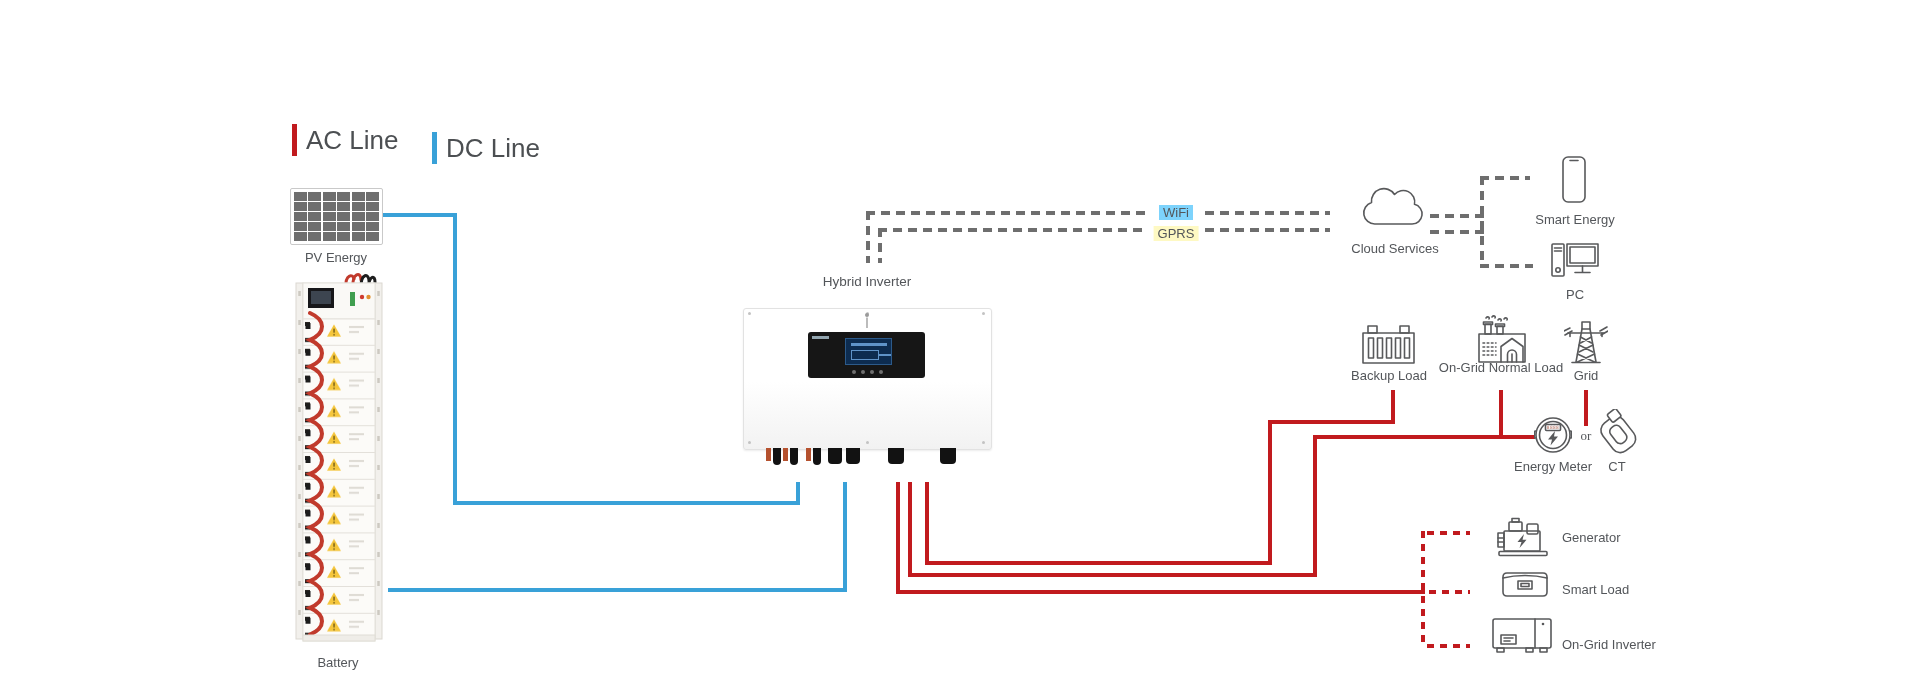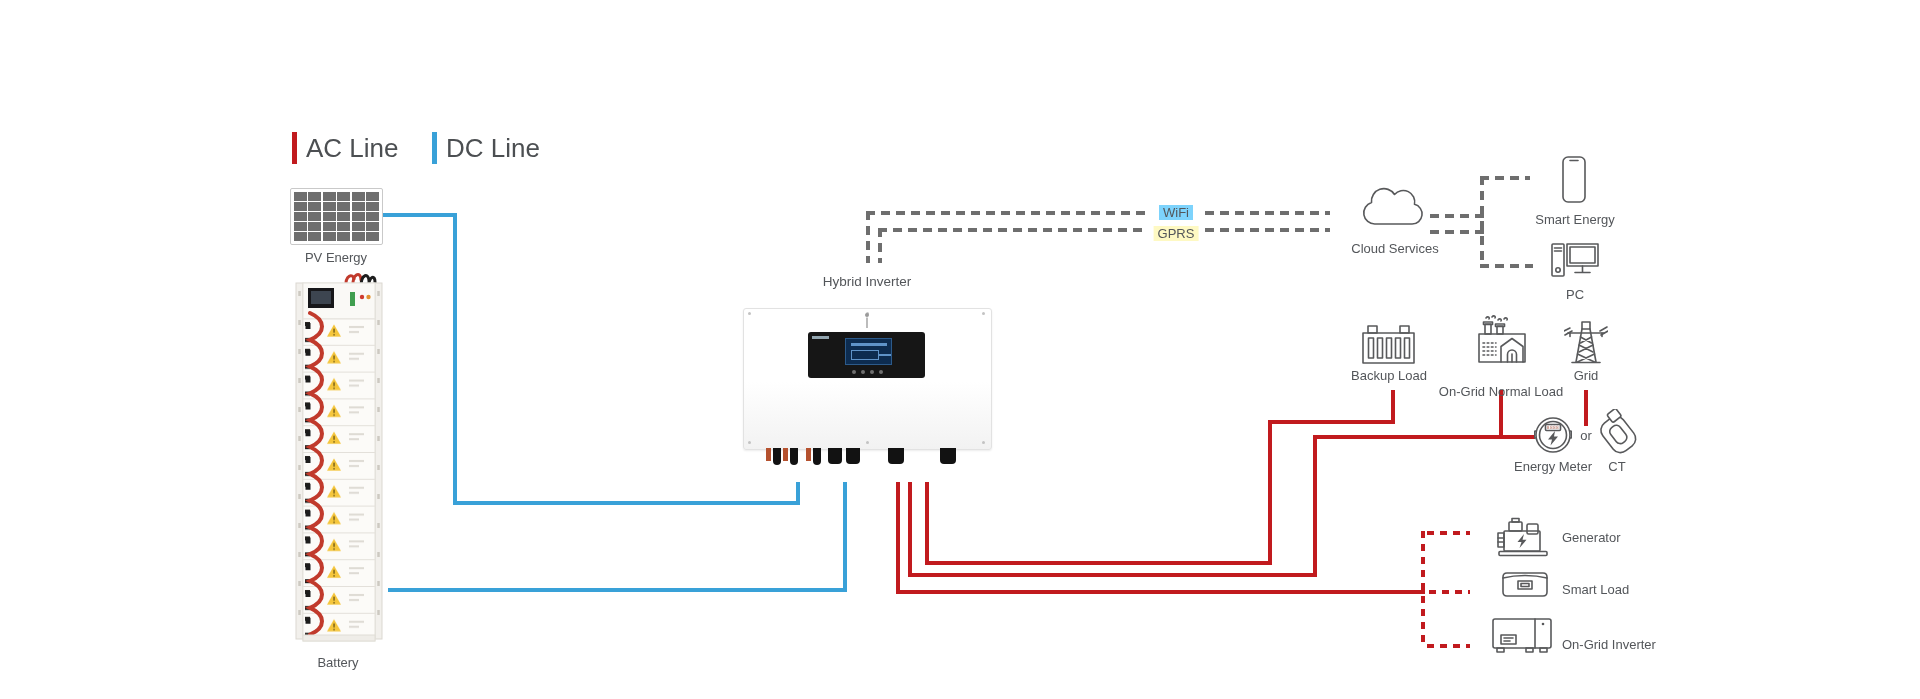--- a/index.html
+++ b/index.html
@@ -45,21 +45,21 @@
   .oicon .sw{stroke:var(--icon);fill:#fff;stroke-width:1.6;stroke-linecap:round;stroke-linejoin:round;}
   .oicon .f{fill:var(--icon);stroke:none;}
   .meter-digits{font-size:4.5px;fill:#b06a5a;letter-spacing:.4px;font-family:"DejaVu Sans Mono",monospace;}
 </style>
 </head>
 <body>
 
 <div class="canvas" style="--ac: #c11a1e; --dc: #39a1d8; --dash: #6e6e6e; --icon: #58595b; --text: #53565a; --title: #595d5f;">
 
 
-  <div class="legend-item" style="left:292px;top:132px;">
+  <div class="legend-item" style="left:292px;top:124px;">
     <span class="legend-bar ac-bg"></span>
     <span class="legend-txt">AC Line</span>
   </div>
   <div class="legend-item" style="left:432px;top:132px;">
     <span class="legend-bar dc-bg"></span>
     <span class="legend-txt">DC Line</span>
   </div>
 
   <div class="ln dc-bg" style="left:383px;top:213px;width:74px;height:4px;"></div>
   <div class="ln dc-bg" style="left:453px;top:213px;width:4px;height:292px;"></div>
@@ -250,21 +250,21 @@
     <rect class="s" x="18.5" y="9" width="9" height="2.5"></rect>
     <rect class="s" x="2" y="19" width="46" height="28"></rect>
     <line class="s" x1="6" y1="28" x2="19" y2="28" stroke-dasharray="1.6 2.6"></line>
     <line class="s" x1="6" y1="32" x2="19" y2="32" stroke-dasharray="1.6 2.6"></line>
     <line class="s" x1="6" y1="36" x2="19" y2="36" stroke-dasharray="1.6 2.6"></line>
     <line class="s" x1="6" y1="40" x2="19" y2="40" stroke-dasharray="1.6 2.6"></line>
     <path class="s" d="M24 47 V31.5 L35 23.5 L46 31.5 V47"></path>
     <path class="s" d="M30.5 47 v-7.5 a4.5 4.5 0 0 1 9 0 V47"></path>
     <line class="s" x1="35" y1="39" x2="35" y2="47"></line>
   </svg>
-  <div class="lbl" style="left:1501px;top:384px;">On-Grid Normal Load</div>
+  <div class="lbl" style="left:1501px;top:360px;">On-Grid Normal Load</div>
 
   <svg class="oicon" style="left:1564px;top:321px;" width="44" height="44" viewBox="0 0 44 44">
     <rect class="s" x="18" y="1" width="8" height="7"></rect>
     <line class="s" x1="4" y1="12" x2="40" y2="12"></line>
     <line class="s" x1="6" y1="12" x2="6" y2="15.5"></line>
     <line class="s" x1="38" y1="12" x2="38" y2="15.5"></line>
     <path class="s" d="M18 8 L12 41 M26 8 L32 41"></path>
     <path class="s" d="M16.5 16 L27.5 22 M27.5 16 L16.5 22 M15 24 L29 31 M29 24 L15 31 M13.5 33 L30.5 41 M30.5 33 L13.5 41"></path>
     <line class="s" x1="8" y1="41.5" x2="36" y2="41.5"></line>
     <path class="s" d="M1 14 L8 10 M0 10 L6 7 M36 10 L43 6 M37 14 L44 10"></path>
@@ -274,21 +274,21 @@
   <svg class="oicon" style="left:1534px;top:416px;" width="38" height="38" viewBox="0 0 38 38">
     <rect class="s" x="0.5" y="15" width="4" height="7" rx="1"></rect>
     <rect class="s" x="33.5" y="15" width="4" height="7" rx="1"></rect>
     <circle class="sw" cx="19" cy="19" r="17"></circle>
     <circle class="s" cx="19" cy="19" r="13.5" stroke-width="1.2"></circle>
     <rect class="s" x="11.5" y="8.5" width="15" height="6" rx="1" stroke-width="1"></rect>
     <text class="meter-digits" x="19" y="13.4" text-anchor="middle">8888</text>
     <polygon class="f" points="21,15 14,23.5 18,23.5 16.5,29.5 24,20.5 20,20.5"></polygon>
   </svg>
   <div class="lbl" style="left:1553px;top:459px;">Energy Meter</div>
-  <div class="lbl" style="left:1586px;top:428px;">or</div>
+  <div class="lbl" style="left:1586px;top:428px;font-family:Liberation Serif, serif;">or</div>
   <svg class="oicon" style="left:1596px;top:409px;" width="48" height="48" viewBox="0 0 48 48">
     <g transform="rotate(-38 24 26)">
       <rect class="s" x="10" y="7" width="26" height="35" rx="9"></rect>
       <rect class="s" x="17" y="15" width="12" height="19" rx="5"></rect>
       <rect class="sw" x="26" y="2" width="11" height="10" rx="2"></rect>
     </g>
   </svg>
   <div class="lbl" style="left:1617px;top:459px;">CT</div>
 
   <svg class="oicon" style="left:1497px;top:517px;" width="52" height="41" viewBox="0 0 52 41">

